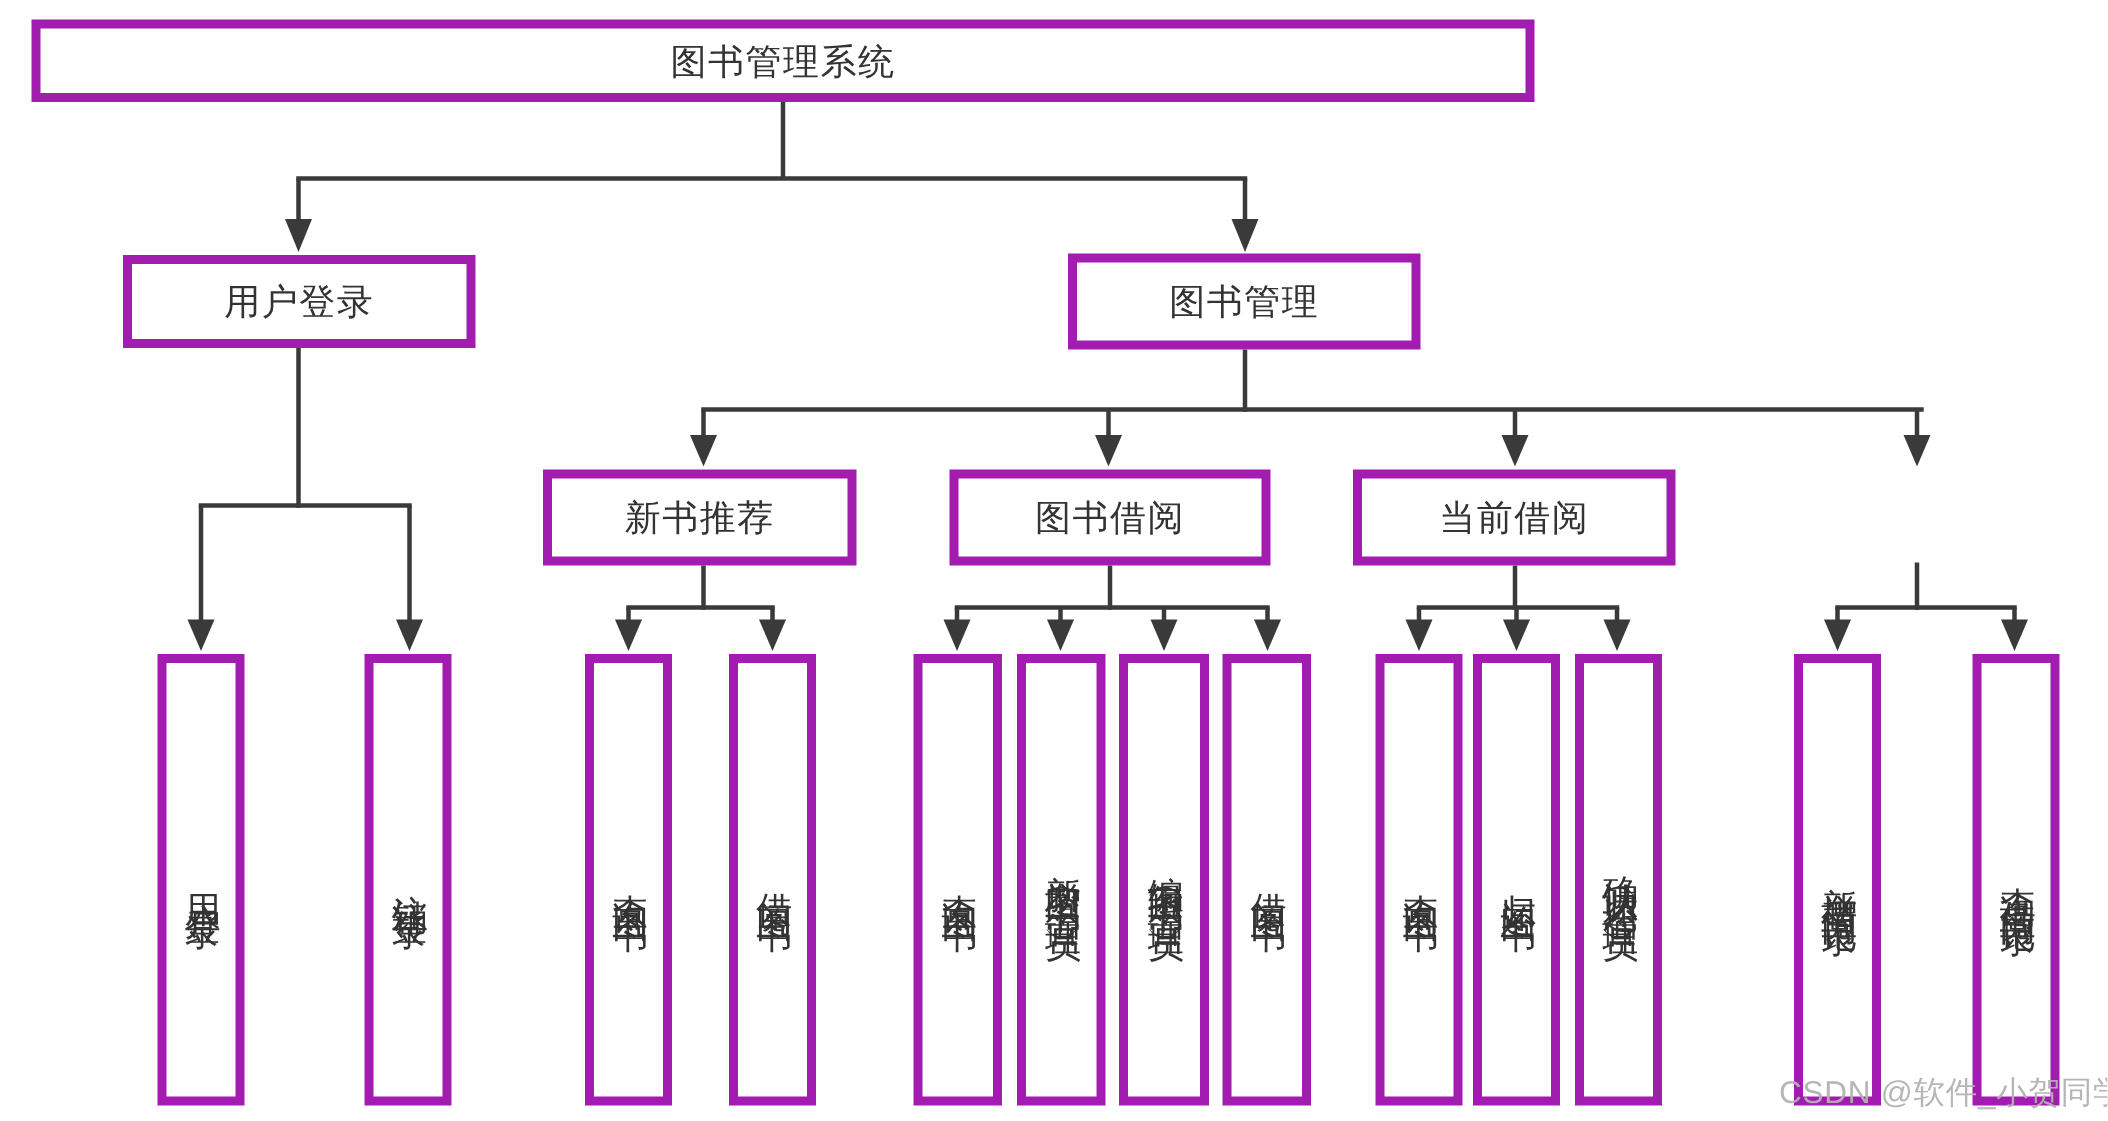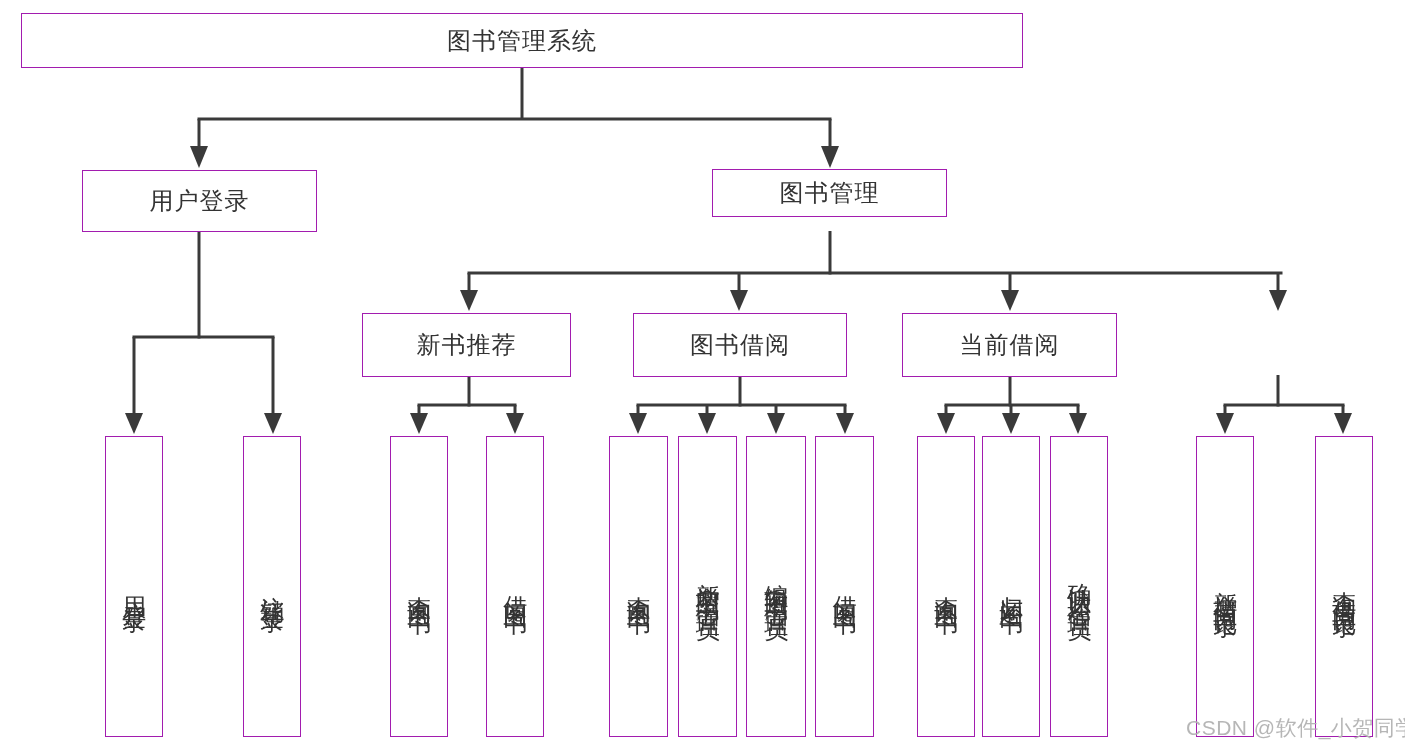--- a/index.html
+++ b/index.html
@@ -19,21 +19,21 @@
     position: absolute;
     left: 0;
     top: 0;
     width: 1405px;
     height: 747px;
     pointer-events: none;
   }
   .box {
     position: absolute;
     box-sizing: border-box;
-    border: 1px solid #a21caf;
+    border: 6px solid #a21caf;
     background: #ffffff;
     display: flex;
     align-items: center;
     justify-content: center;
     color: #333333;
   }
   .hbox {
     font-size: 24px;
     letter-spacing: 1px;
     white-space: nowrap;
@@ -135,21 +135,21 @@
       <polygon points="1069,413 1087,413 1078,434"></polygon>
 
       <polygon points="1216,413 1234,413 1225,434"></polygon>
       <polygon points="1334,413 1352,413 1343,434"></polygon>
     </g>
   </svg>
 
   <div class="box hbox" style="left:21px; top:13px; width:1002px; height:55px;">图书管理系统</div>
 
   <div class="box hbox" style="left:82px; top:170px; width:235px; height:62px;">用户登录</div>
-  <div class="box hbox" style="left:712px; top:169px; width:235px; height:48px;">图书管理</div>
+  <div class="box hbox" style="left:712px; top:169px; width:235px; height:64px;">图书管理</div>
 
   <div class="box hbox" style="left:362px; top:313px; width:209px; height:64px;">新书推荐</div>
   <div class="box hbox" style="left:633px; top:313px; width:214px; height:64px;">图书借阅</div>
   <div class="box hbox" style="left:902px; top:313px; width:215px; height:64px;">当前借阅</div>
 
   <div class="box leaf" style="left:105px; width:58px;">
     <span class="vtext">用户登录</span>
   </div>
   <div class="box leaf" style="left:243px; width:58px;">
     <span class="vtext">注销登录</span>

